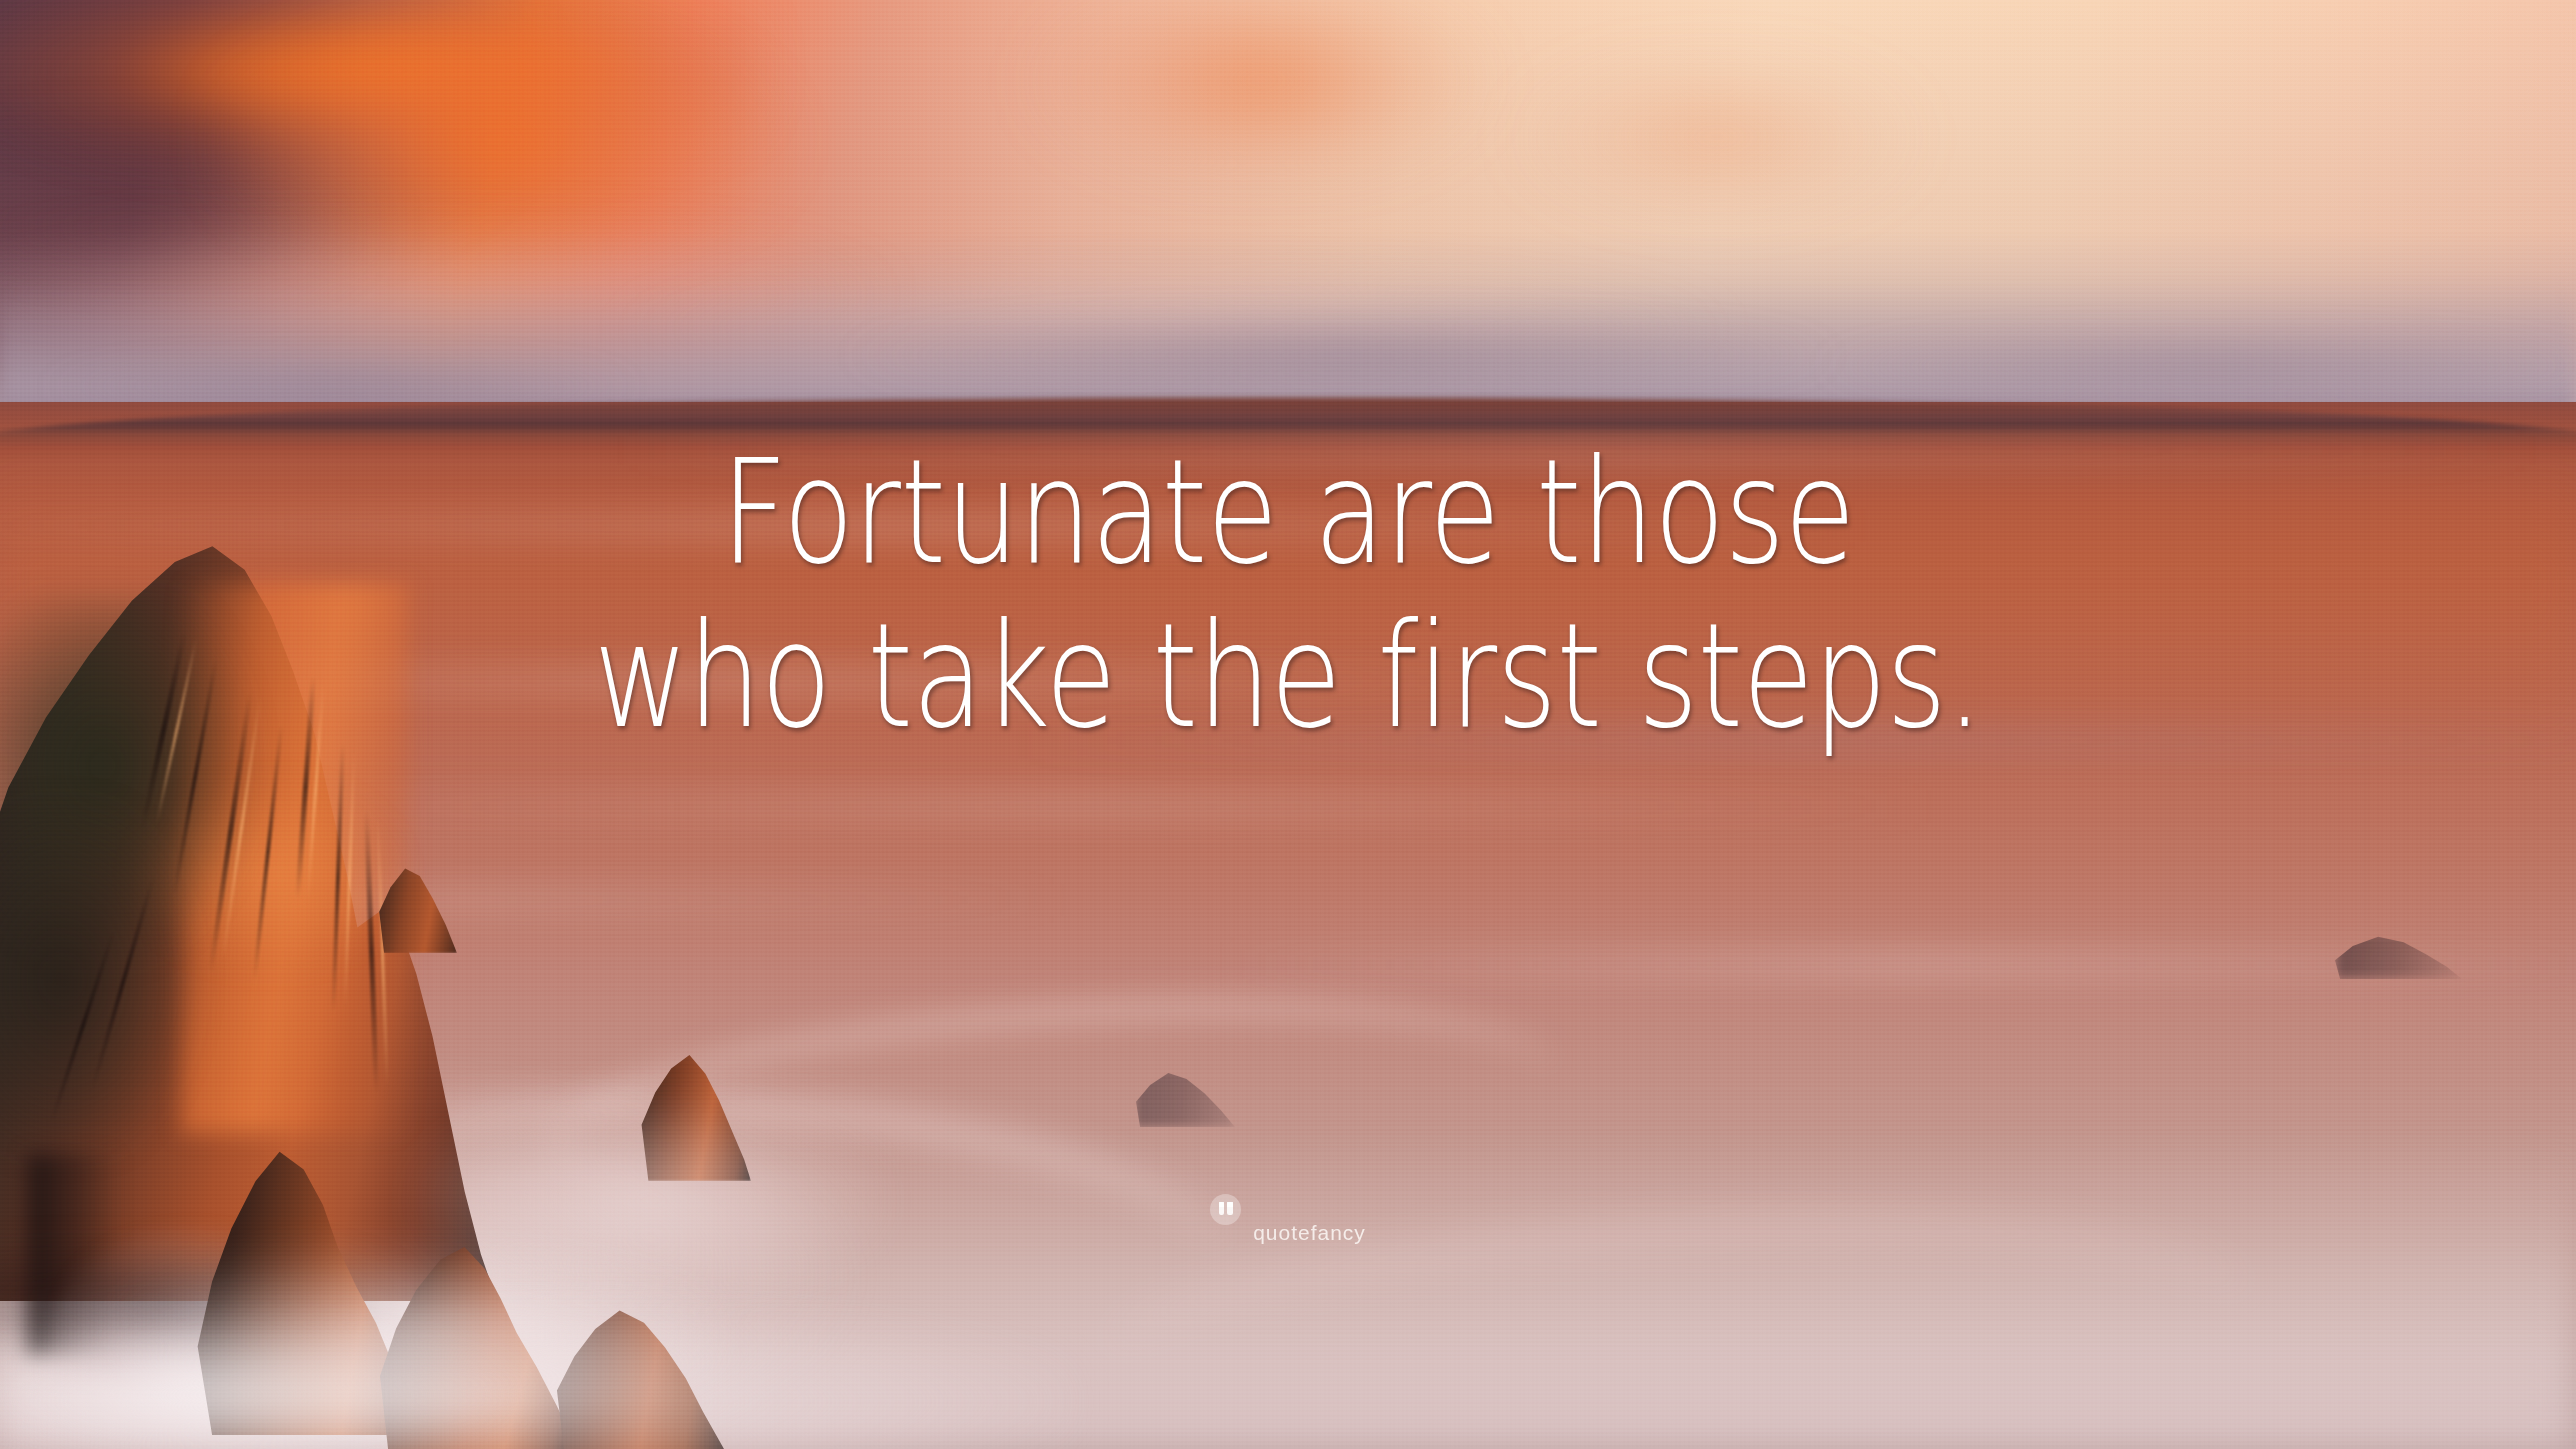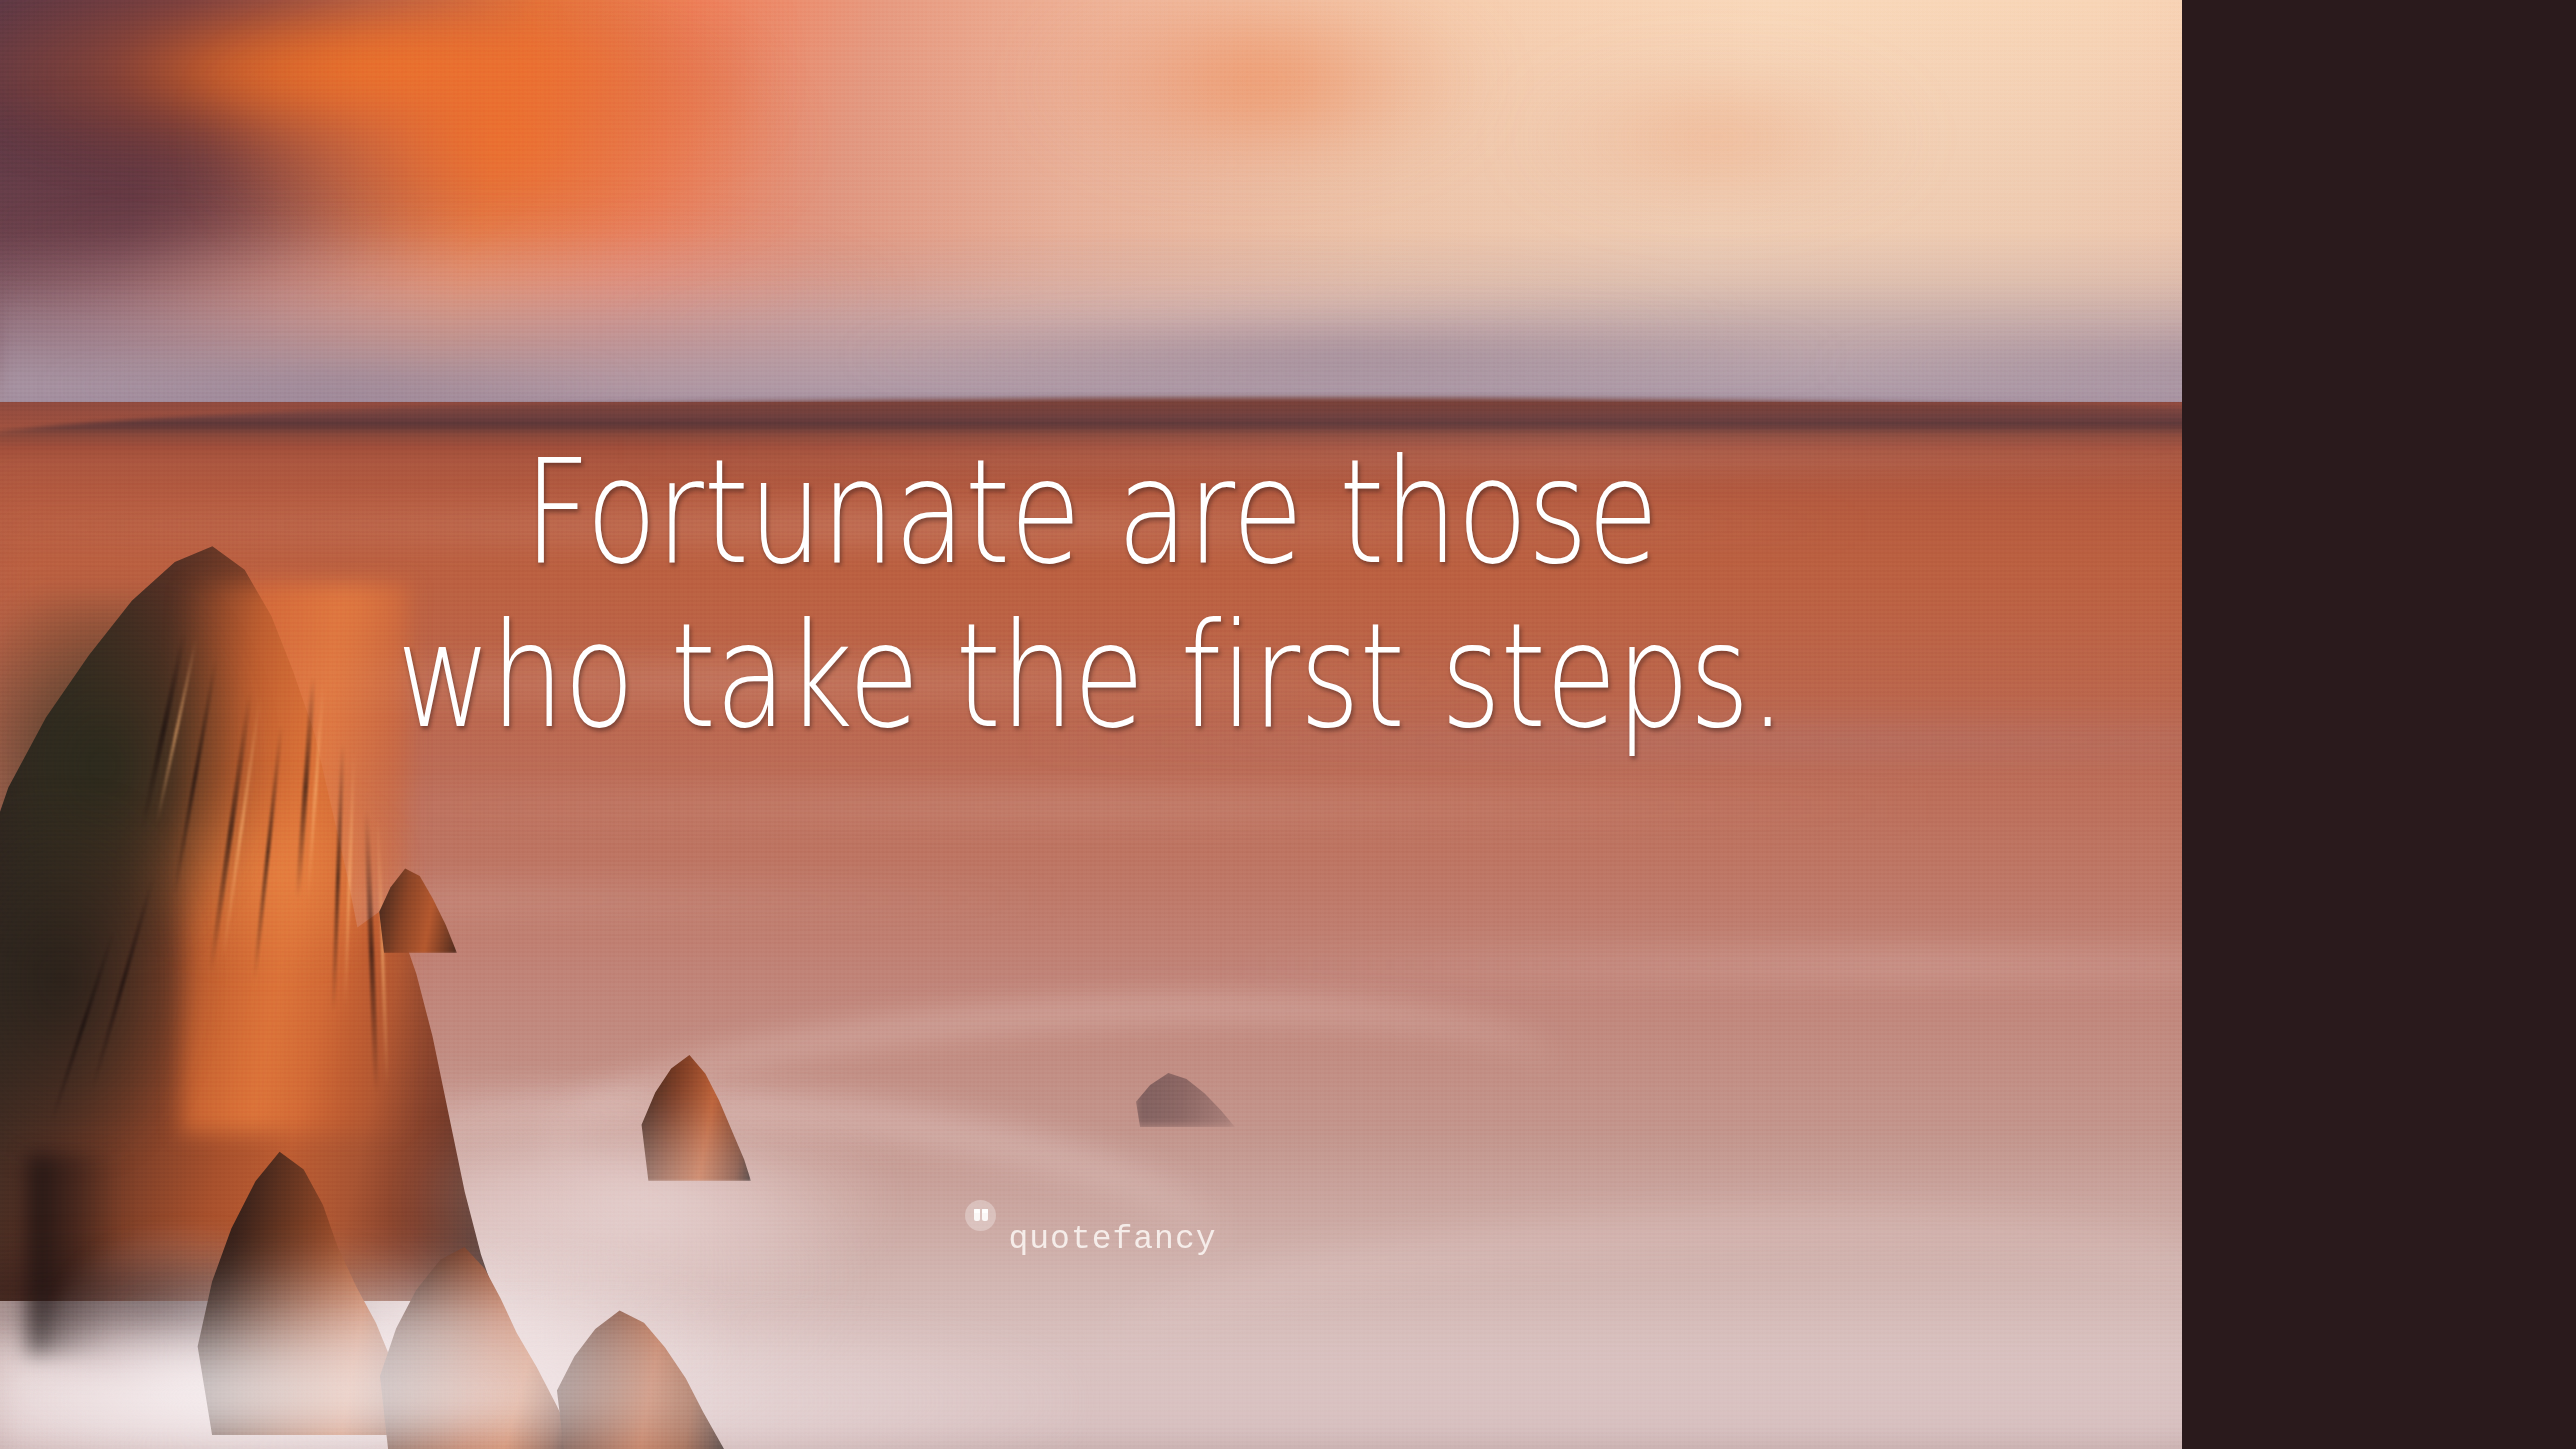--- a/index.html
+++ b/index.html
@@ -6,21 +6,21 @@
   * { margin:0; padding:0; box-sizing:border-box; }
   html, body {
     width:2576px; height:1449px;
     overflow:hidden;
     background:#2a1a1c;
     font-family:"Liberation Sans", sans-serif;
   }
 
   #stage {
     position:relative;
-    width:2182px; height:1449px;
+    width:2576px; height:1449px;
     overflow:hidden;
   }
 
   
   .photo { position:absolute; inset:0; overflow:hidden; }
 
   
   .sky {
     position:absolute; left:0; top:0; width:2576px; height:419px;
     background:
@@ -492,23 +492,23 @@
     border-radius:0 0 2px 2px;
   }
   .wm-badge .q1 { left:8.7px; }
   .wm-badge .q2 { left:17px; }
   .wm-badge .q1::after, .wm-badge .q2::after {
     content:""; position:absolute; left:0; top:0;
     width:5.4px; height:4.7px; background:rgba(255,255,255,0.88);
     border-radius:2px 2px 0 0;
   }
   .wm-text {
-    font-family:Liberation Mono, monospace;
+    font-family:Liberation Sans, sans-serif;
     font-weight:300;
-    font-size:33px;
+    font-size:21px;
     letter-spacing:1px;
     color:rgba(255,252,250,0.80);
     margin-top:48px;
   }
 </style>
 </head>
 <body>
 
 <div id="stage">
 

